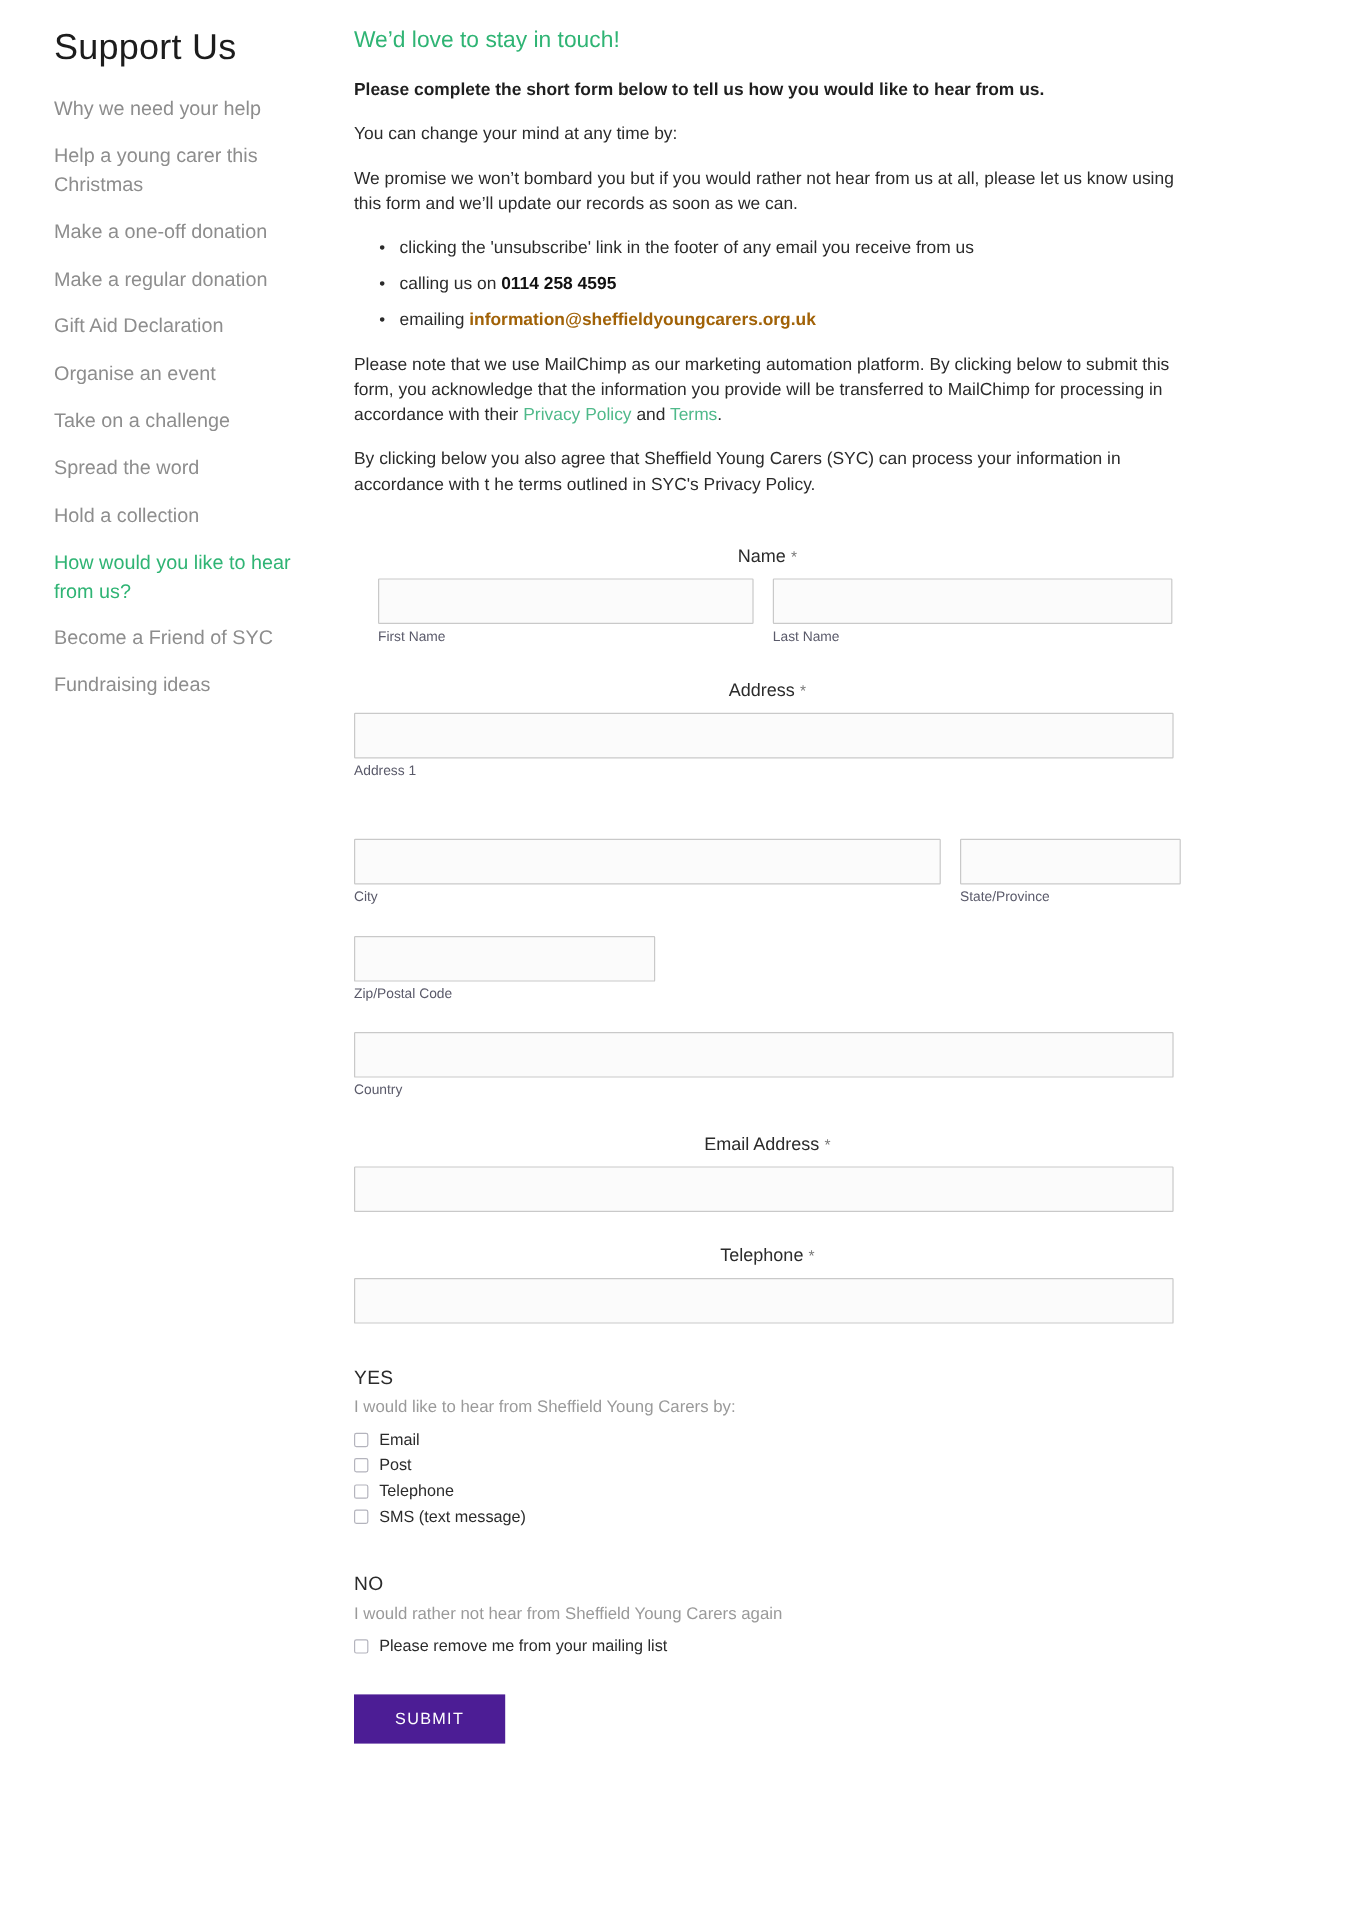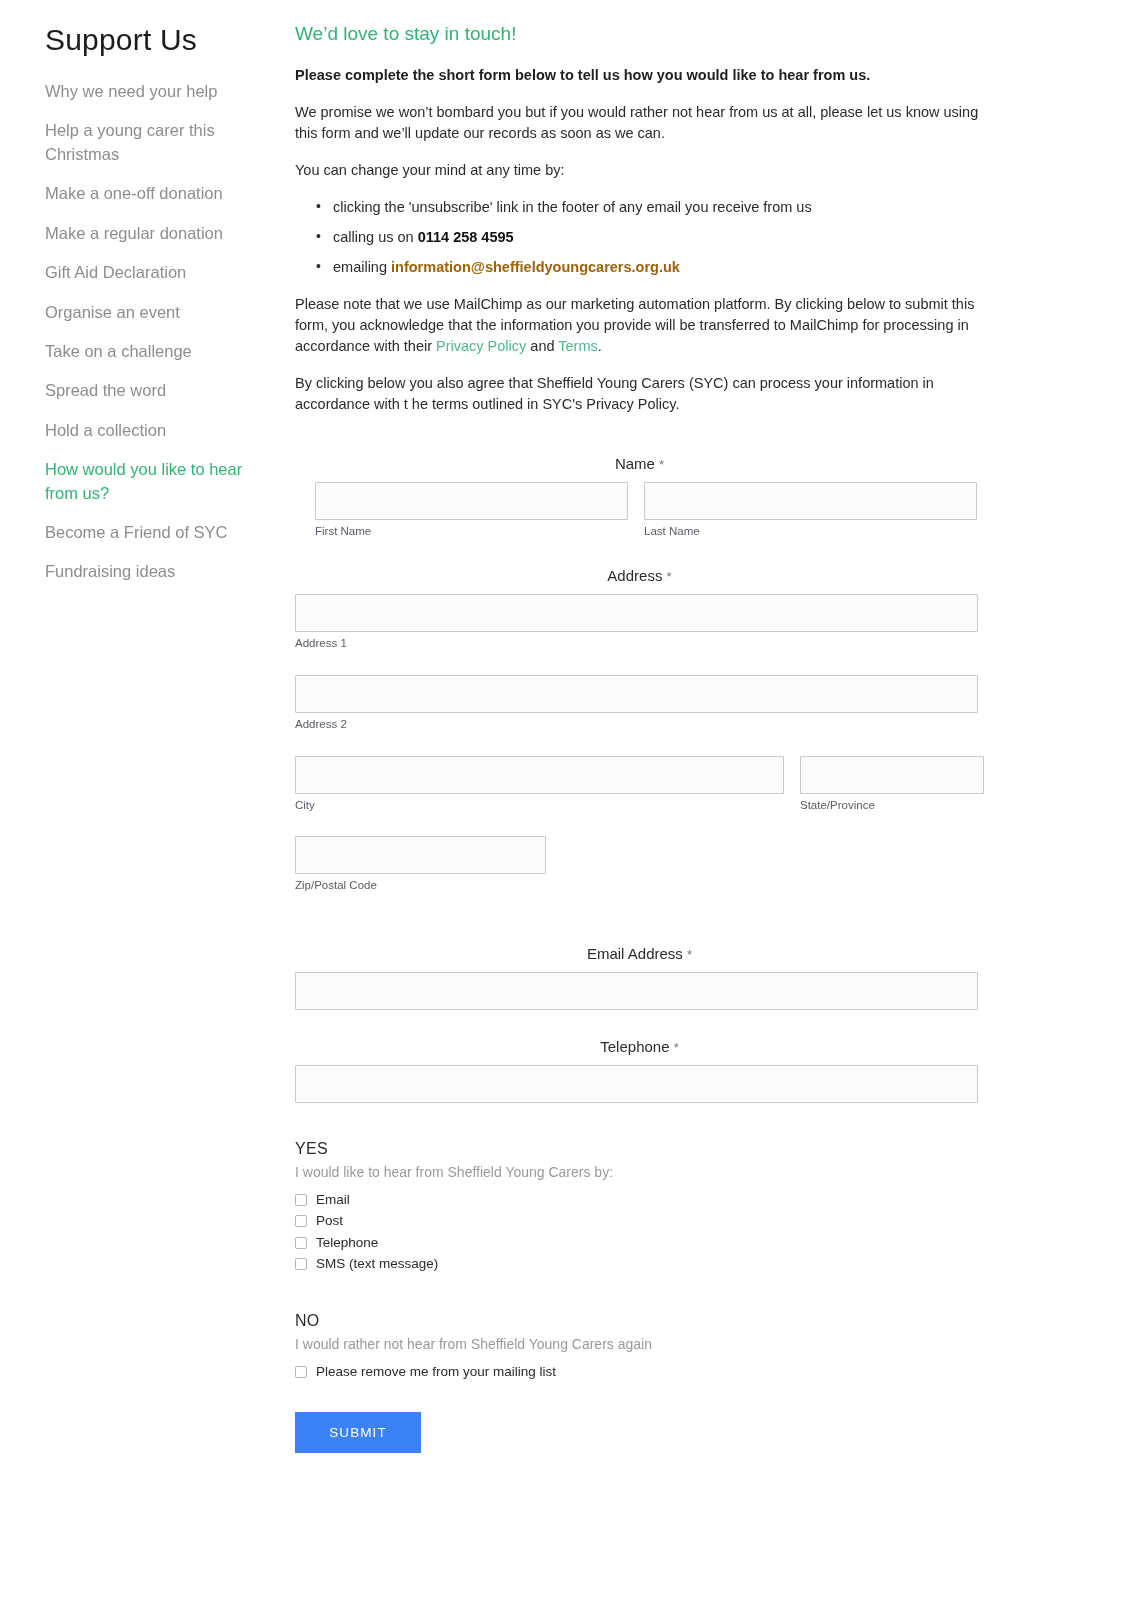--- a/index.html
+++ b/index.html
@@ -199,21 +199,21 @@
     color: #2b2b2b;
     line-height: 1.2;
   }
   .cb-row-wide .cb-text { font-size: 13.5px; }
 
   
   .submit-btn {
     margin-top: 32px;
     width: 126px;
     height: 41px;
-    background: #3b82f6;
+    background: #4c1d95;
     border: none;
     color: #ffffff;
     font-family: "Liberation Sans", sans-serif;
     font-size: 13.5px;
     letter-spacing: 1.1px;
     font-weight: 400;
     cursor: pointer;
     display: block;
   }
 </style>
@@ -239,23 +239,23 @@
       <a class="sidebar-item" href="#">Fundraising ideas</a>
     </nav>
   </aside>
 
   <main class="main">
 
     <h2 class="intro-heading">We’d love to stay in touch!</h2>
 
     <p class="intro-bold">Please complete the short form below to tell us how you would like to hear from us.</p>
 
+    <p class="intro-p">You can change your mind at any time by:</p>
+
     <p class="intro-p">We promise we won’t bombard you but if you would rather not hear from us at all, please let us know using this form and we’ll update our records as soon as we can.</p>
-
-    <p class="intro-p">You can change your mind at any time by:</p>
 
     <ul class="intro-list">
       <li>
         <span>clicking the 'unsubscribe' link in the footer of any email you receive from us</span>
       </li>
       <li>
         <span>calling us on </span><span class="b">0114 258 4595</span>
       </li>
       <li>
         <span>emailing </span><a class="email-link" href="#">information@sheffieldyoungcarers.org.uk</a>
@@ -295,24 +295,20 @@
           <span class="req">*</span>
         </div>
 
         <div>
           <input class="txt w-full" type="text" value="" style="">
           <div class="sub-label">Address 1</div>
         </div>
 
         <div class="gap-a"></div>
 
-        <div>
-          <input class="txt w-full" type="text" value="" style="">
-          <div class="sub-label">Address 2</div>
-        </div>
 
         <div class="gap-a"></div>
 
         <div class="row">
           <div class="col-city">
             <input class="txt" type="text" value="" style="">
             <div class="sub-label">City</div>
           </div>
           <div class="col-state">
             <input class="txt" type="text" value="" style="">
@@ -322,20 +318,24 @@
 
         <div class="gap-a"></div>
 
         <div>
           <input class="txt w-zip" type="text" value="" style="">
           <div class="sub-label">Zip/Postal Code</div>
         </div>
 
         <div class="gap-a"></div>
 
+        <div>
+          <input class="txt w-full" type="text" value="" style="">
+          <div class="sub-label">Country</div>
+        </div>
       </div>
 
       <div class="gap-b"></div>
 
       <div class="field-group">
         <div class="field-label">
           <span>Email Address</span>
           <span class="req">*</span>
         </div>
         <input class="txt w-full" type="text" value="" style="">

